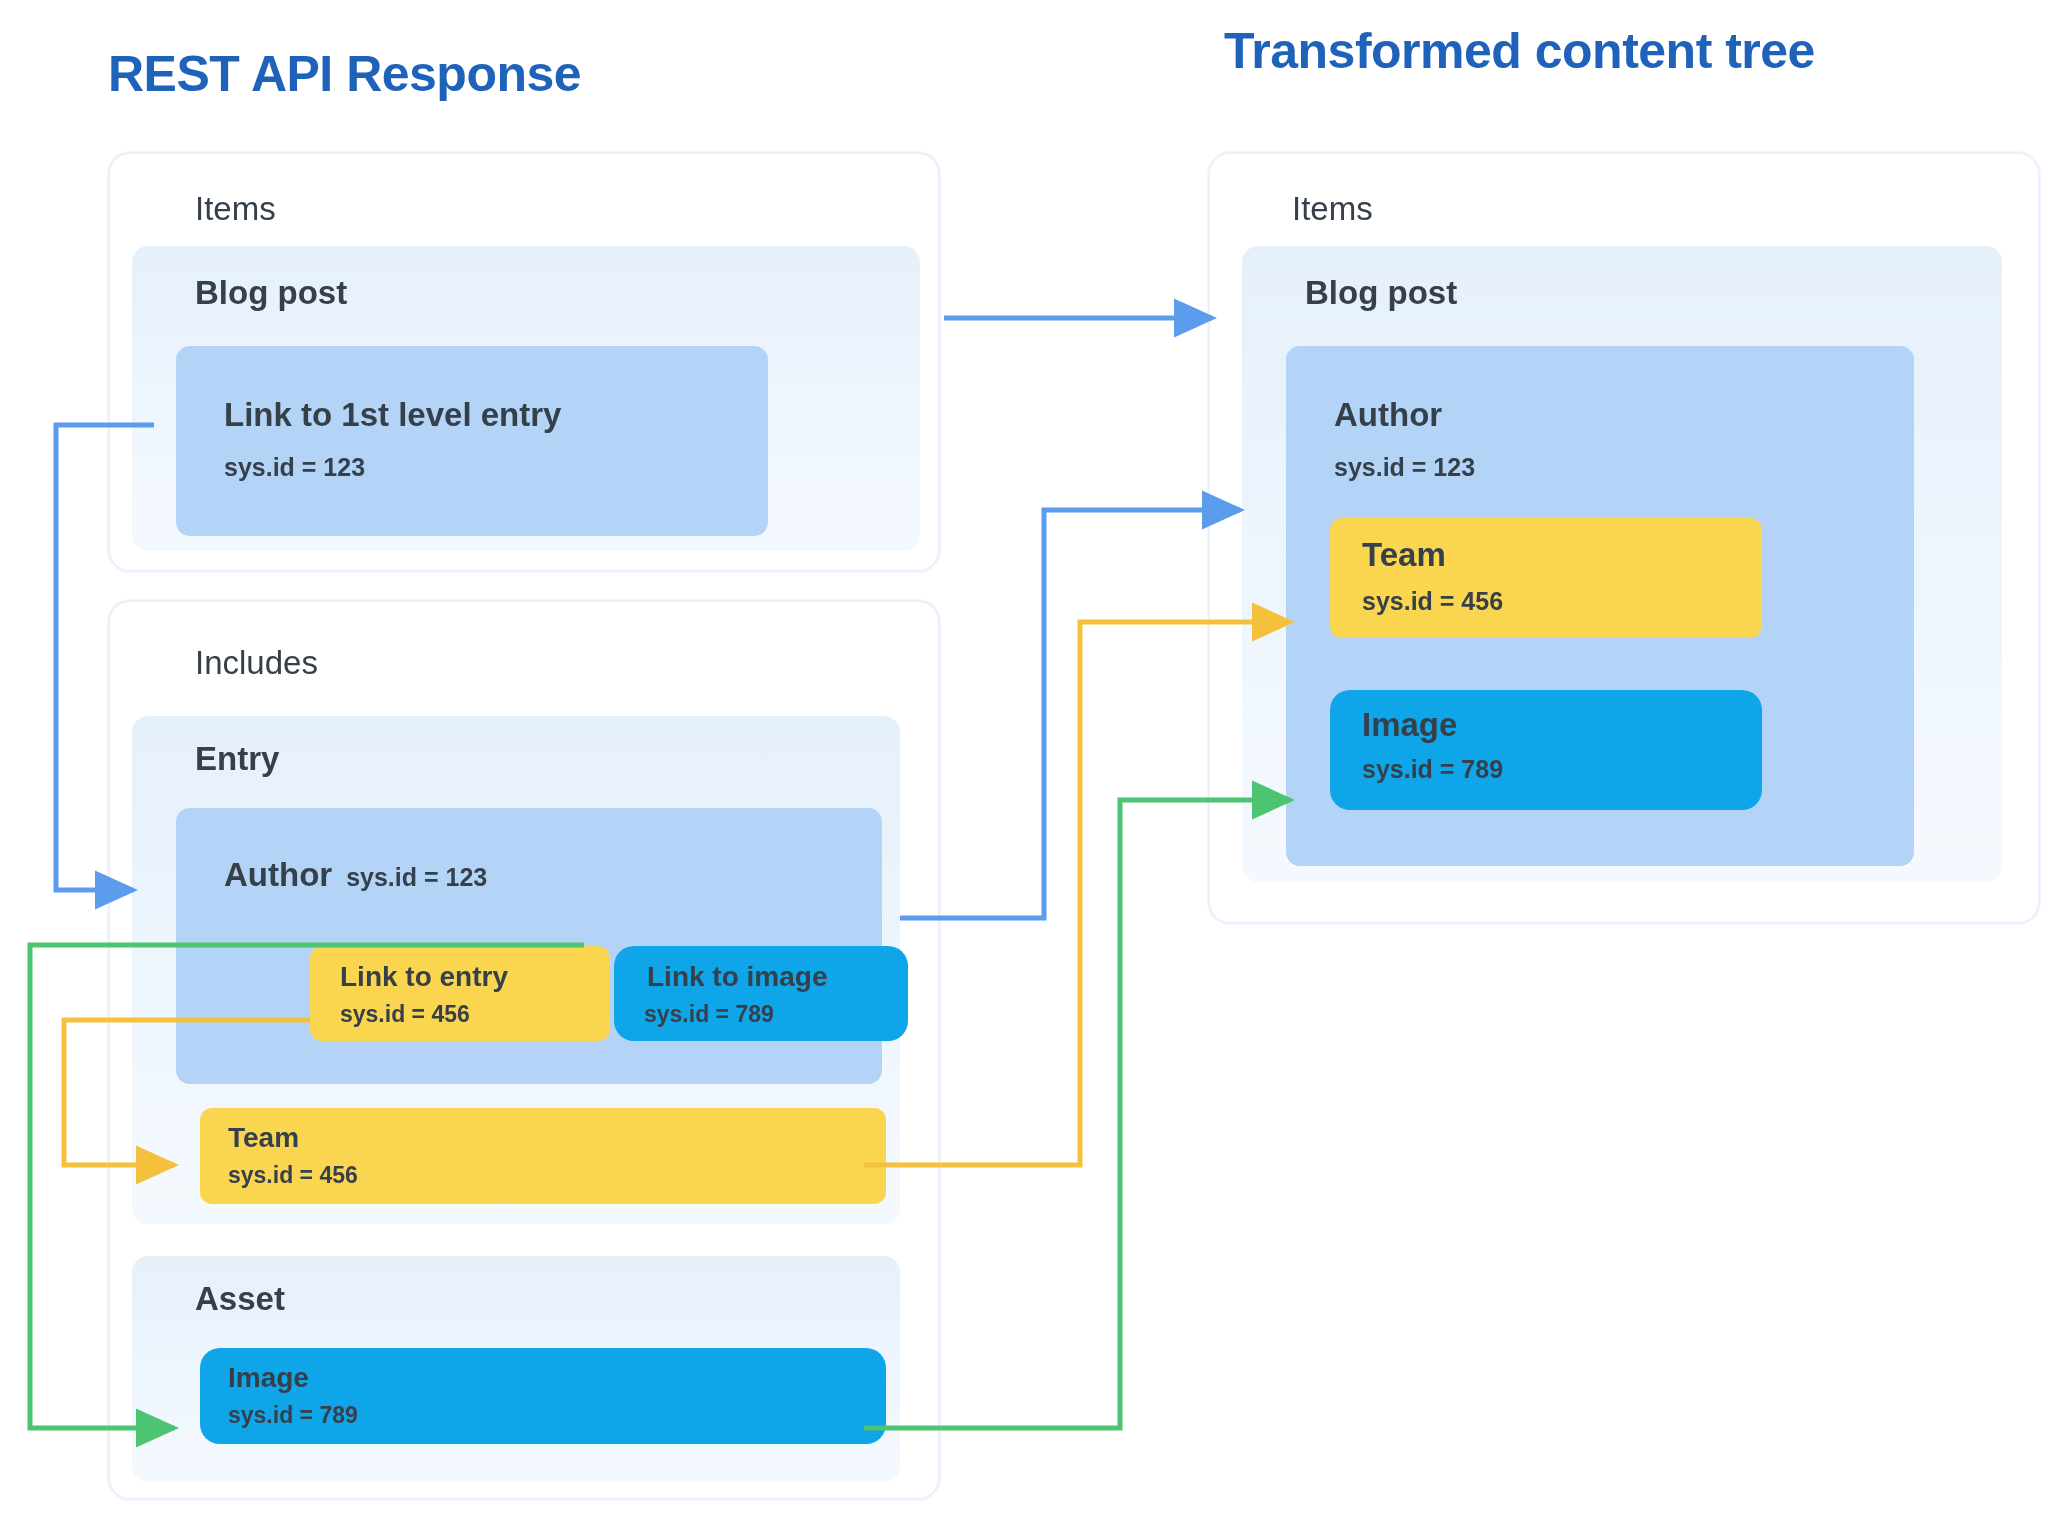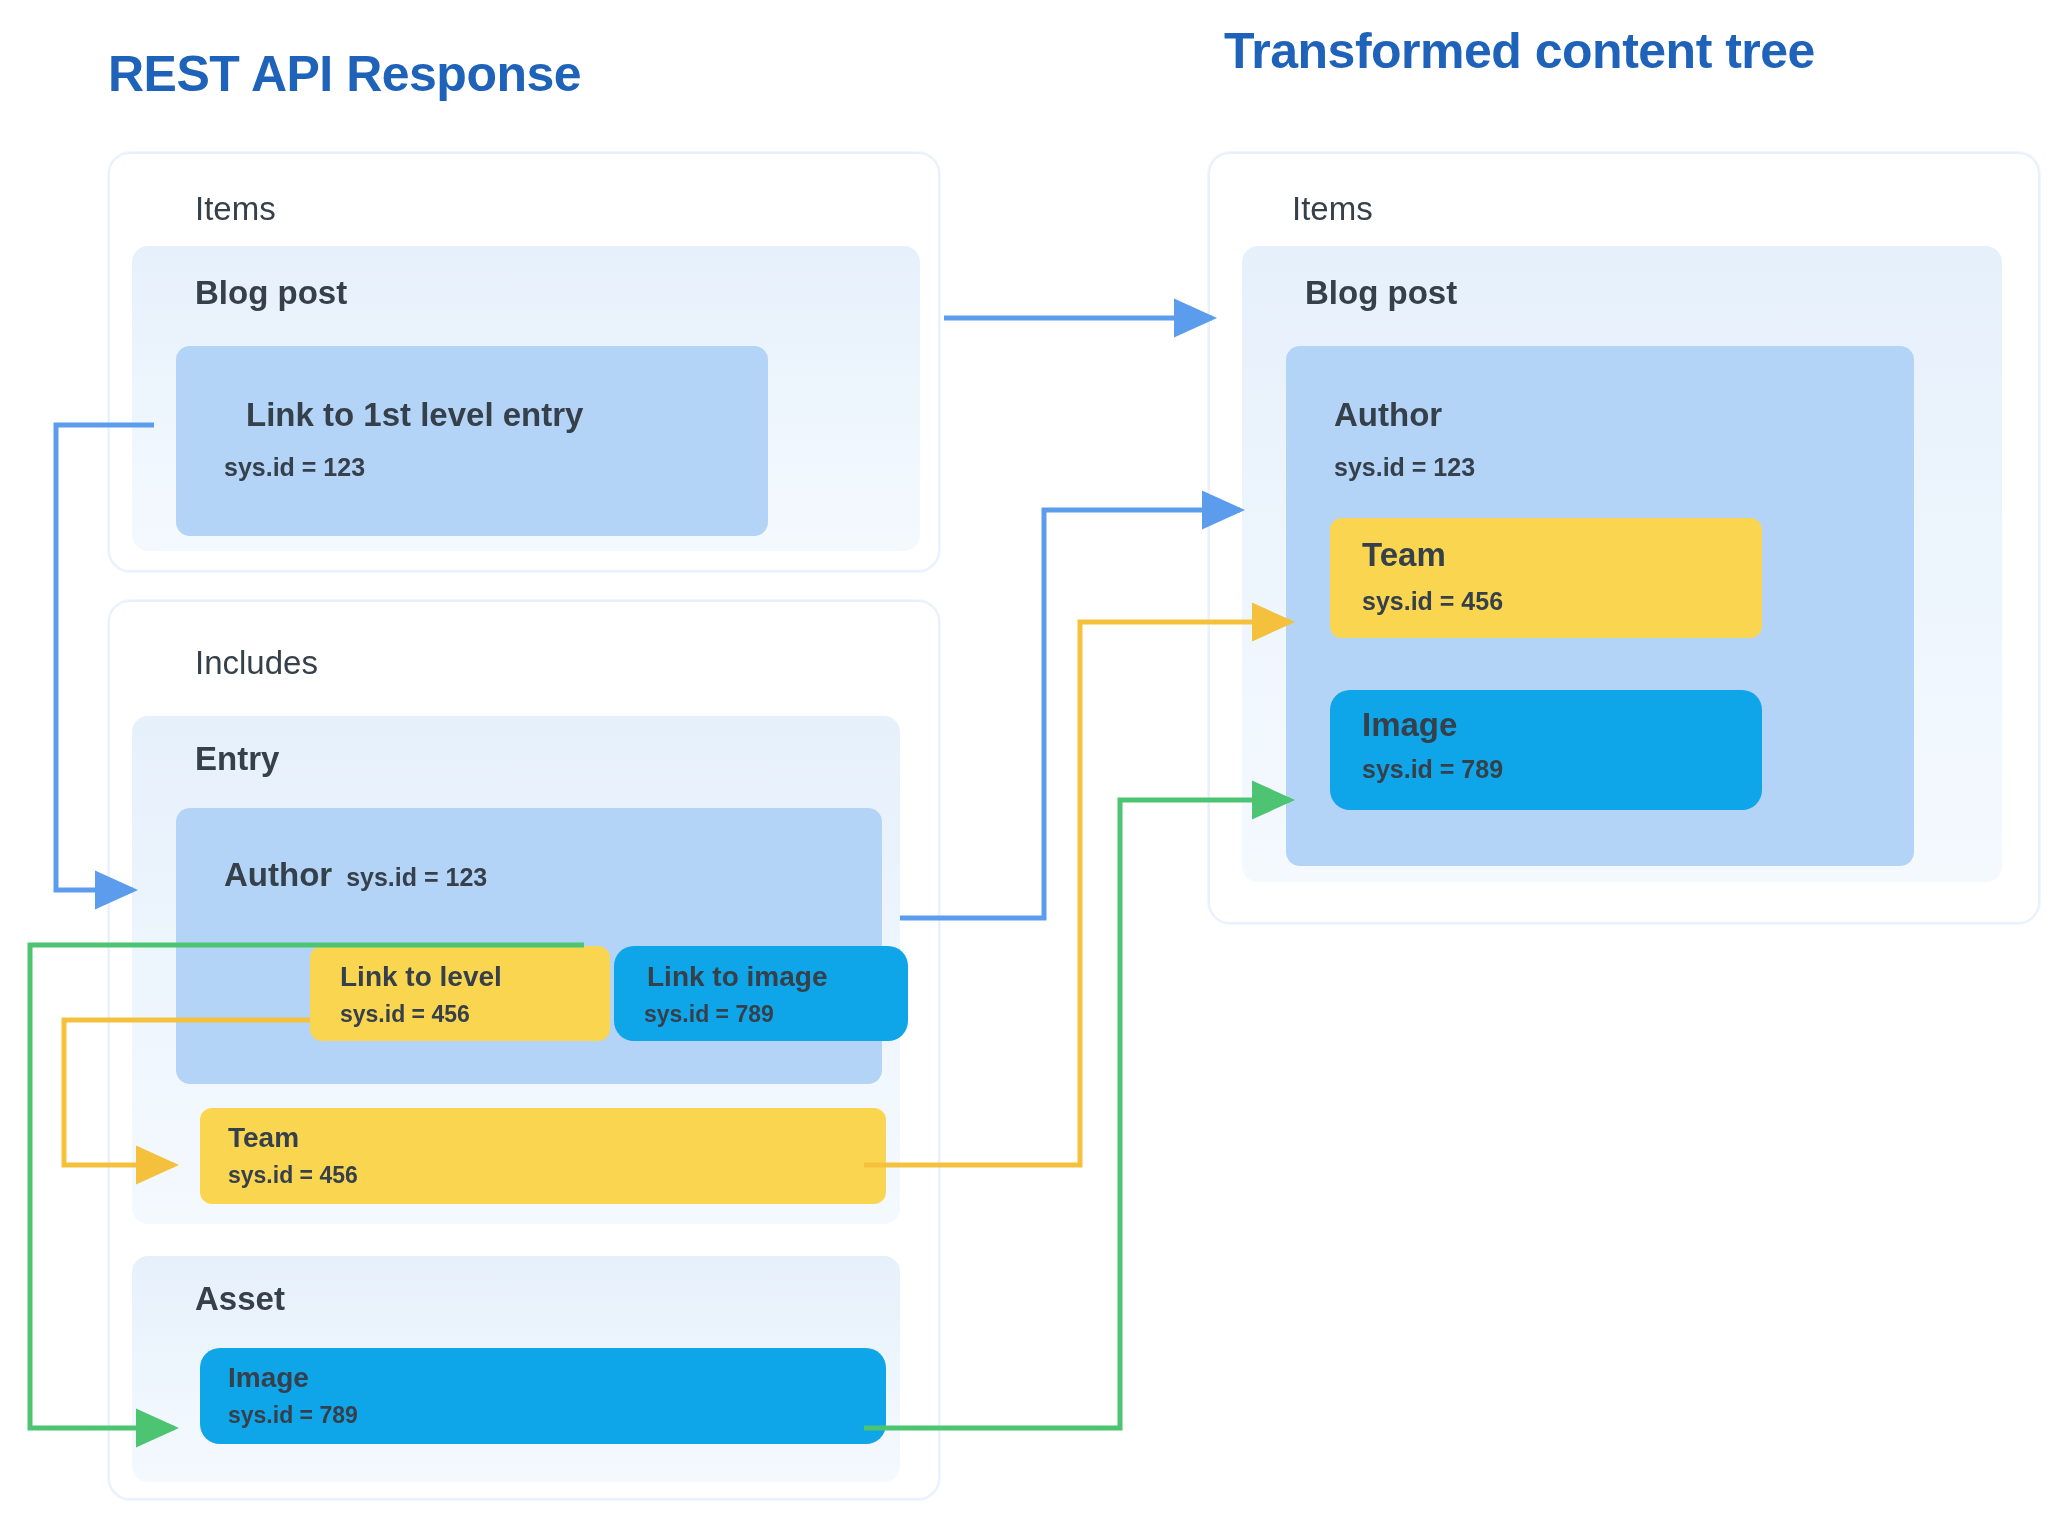--- a/index.html
+++ b/index.html
@@ -82,40 +82,40 @@
   <div class="abs panel-title" id="title-left">REST API Response</div>
   <div class="abs panel-title" id="title-right">Transformed content tree</div>
 
   <div class="abs outer-card" style="left:108px; top:152px; width:832px; height:420px;">
     <div class="abs group-label" style="left:85px; top:36px;">Items</div>
 
     <div class="abs group-band" style="left:22px; top:92px; width:788px; height:305px;">
       <div class="abs node-title" style="left:63px; top:30px;">Blog post</div>
 
       <div class="abs node-blue" style="left:44px; top:100px; width:592px; height:190px;">
-        <div class="abs node-title" style="left:48px; top:52px;margin-left:22px;">Link to 1st level entry</div>
+        <div class="abs node-title" style="left:48px; top:52px;">Link to 1st level entry</div>
         <div class="abs node-sub-lg" style="left:48px; top:108px;">sys.id = 123</div>
       </div>
     </div>
   </div>
 
   <div class="abs outer-card" style="left:108px; top:600px; width:832px; height:900px;">
     <div class="abs group-label" style="left:85px; top:42px;">Includes</div>
 
     <div class="abs group-band" style="left:22px; top:114px; width:768px; height:508px;padding-left:44px;">
       <div class="abs node-title" style="left:63px; top:26px;">Entry</div>
 
       <div class="abs node-blue" style="left:44px; top:92px; width:706px; height:276px;">
         <div class="abs row-inline" style="left:48px; top:50px;">
           <span class="node-title">Author</span>
           <span class="inline-sub">sys.id = 123</span>
         </div>
 
         <div class="abs node-yellow" style="left:134px; top:138px; width:300px; height:95px;">
-          <div class="abs node-title-sm" style="left:30px; top:16px;">Link to level</div>
+          <div class="abs node-title-sm" style="left:30px; top:16px;">Link to entry</div>
           <div class="abs node-sub" style="left:30px; top:56px;">sys.id = 456</div>
         </div>
 
         <div class="abs node-green" style="left:438px; top:138px; width:294px; height:95px;">
           <div class="abs node-title-sm" style="left:33px; top:16px;">Link to image</div>
           <div class="abs node-sub" style="left:30px; top:56px;">sys.id = 789</div>
         </div>
       </div>
 
       <div class="abs node-yellow" style="left:68px; top:392px; width:686px; height:96px;">

